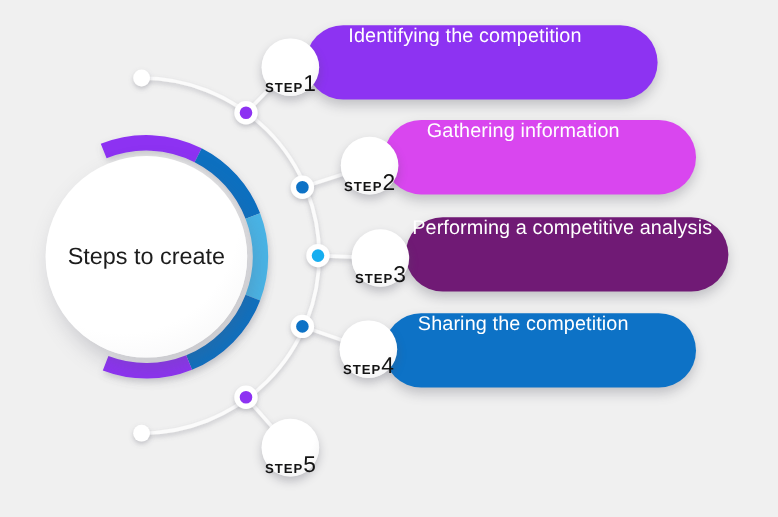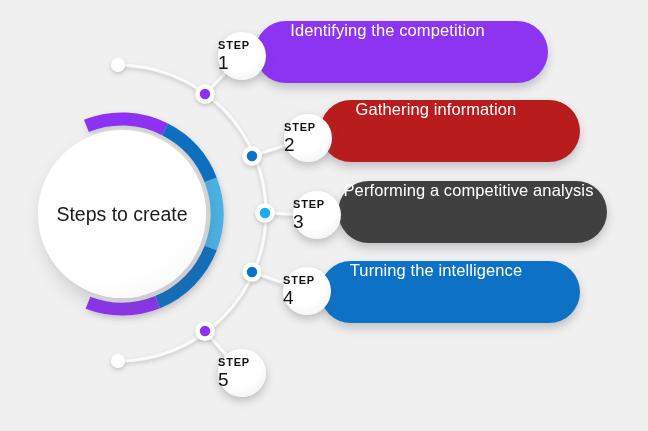--- a/index.html
+++ b/index.html
@@ -39,21 +39,21 @@
   .pill-3{left:338px;top:181px;width:269px;padding-right:8px;}
   .pill-4{left:320px;top:261px;width:260px;}
   .pill-5{left:255px;top:343px;width:293px;}
 
   
   .badge{
     position:absolute;width:48px;height:48px;border-radius:50%;
     background:radial-gradient(circle at 40% 28%, #ffffff 55%, #ededee 100%);
     box-shadow:0 4px 8px rgba(85,85,100,.32);
     z-index:4;
-    display:flex;flex-direction:column;align-items:flex-start;justify-content:center;
+    display:flex;flex-direction:row;align-items:flex-end;justify-content:center;
     color:#141414;line-height:1;
   }
   .badge .step-word{font-size:11px;letter-spacing:.8px;font-weight:600;}
   .badge .step-num{font-size:19px;margin-top:2px;font-weight:500;}
   .badge-1{left:218px;top:32px;}
   .badge-2{left:284px;top:114px;}
   .badge-3{left:293px;top:191px;}
   .badge-4{left:283px;top:267px;}
   .badge-5{left:218px;top:349px;}
 </style>
@@ -104,28 +104,28 @@
     </g>
   </svg>
 
   <div class="center-circle">
     <span>Steps to create</span>
   </div>
 
   <div class="pill pill-1" style="background: rgb(141, 51, 242);">
     <span>Identifying the competition</span>
   </div>
-  <div class="pill pill-2" style="background: #b91c1c;">
+  <div class="pill pill-2" style="background: #d946ef;">
     <span>Gathering information</span>
   </div>
-  <div class="pill pill-3" style="background: #404040;">
+  <div class="pill pill-3" style="background: #701a75;">
     <span>Performing a competitive analysis</span>
   </div>
   <div class="pill pill-4" style="background: rgb(13, 114, 198);">
-    <span>Turning the intelligence</span>
+    <span>Sharing the competition</span>
   </div>
 
   <div class="badge badge-1">
     <span class="step-word">STEP</span>
     <span class="step-num">1</span>
   </div>
   <div class="badge badge-2">
     <span class="step-word">STEP</span>
     <span class="step-num">2</span>
   </div>

